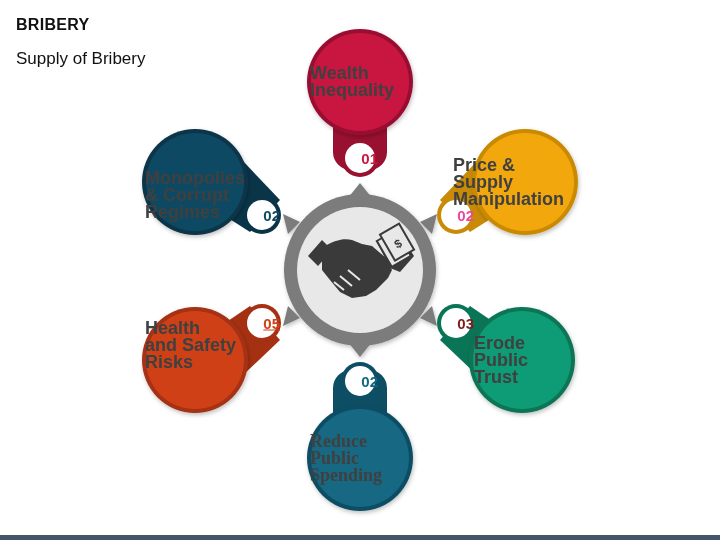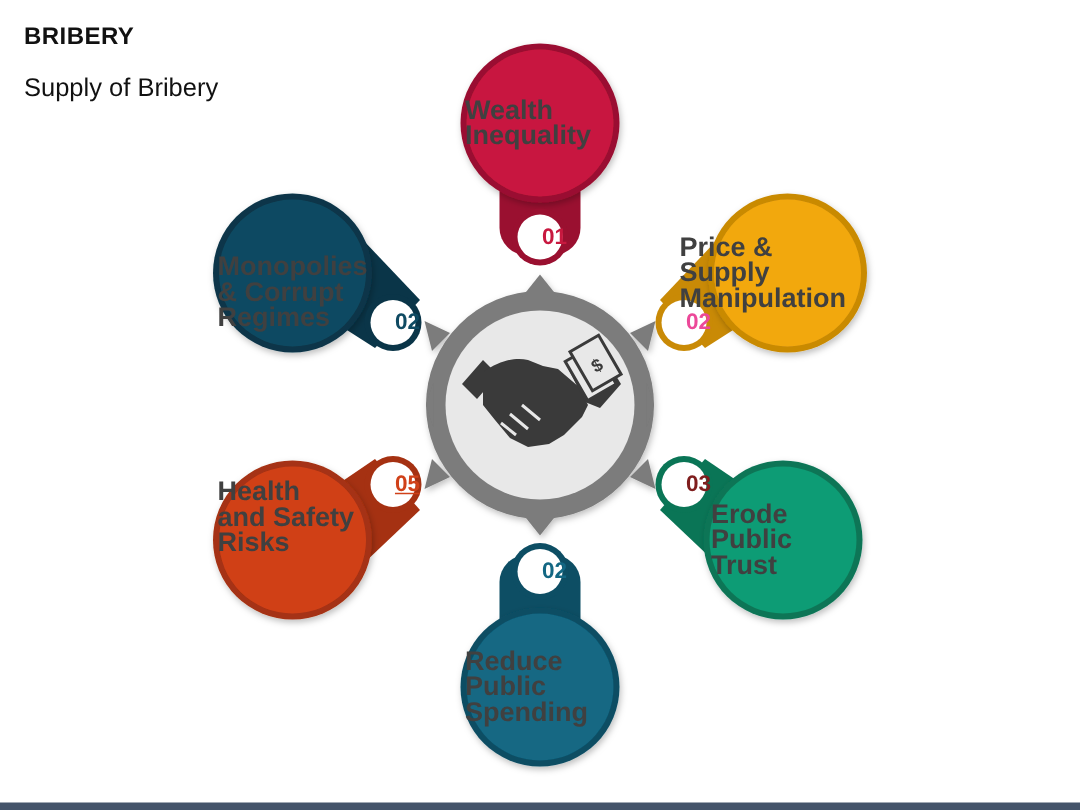--- a/index.html
+++ b/index.html
@@ -120,21 +120,21 @@
 </svg>
 
 <div class="label" style="left:360px;top:82px;">Wealth
 Inequality</div>
 <div class="label" style="left:503px;top:182px;">Price &amp;
 Supply
 Manipulation</div>
 <div class="label" style="left:524px;top:360px;">Erode
 Public
 Trust</div>
-<div class="label" style="left:360px;top:458px;">Reduce
+<div class="label" style="left:360px;top:458px;font-family:Liberation Serif, serif;">Reduce
 Public
 Spending</div>
 <div class="label" style="left:195px;top:345px;">Health
 and Safety
 Risks</div>
 <div class="label" style="left:195px;top:195px;">Monopolies
 &amp; Corrupt
 Regimes</div>
 
 <div class="num" style="left:360px;top:158px;color:#c8183f;">01</div>

